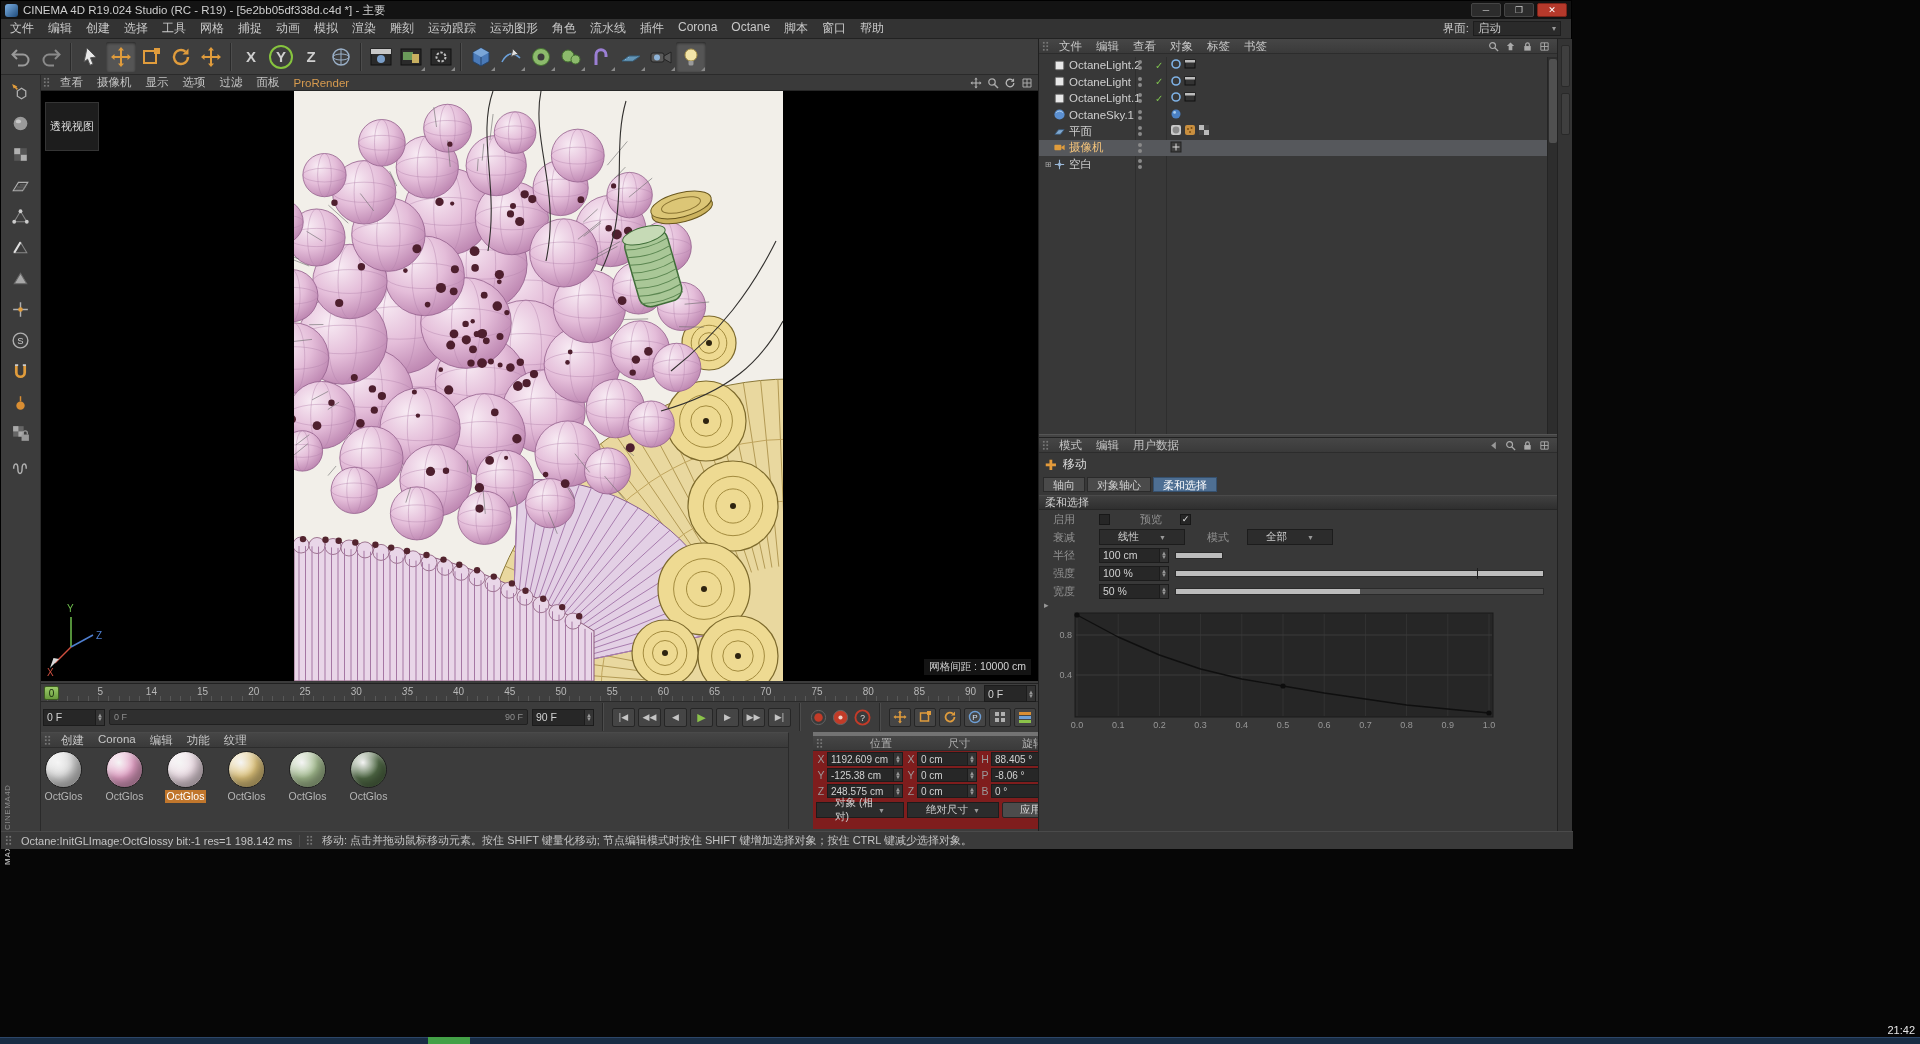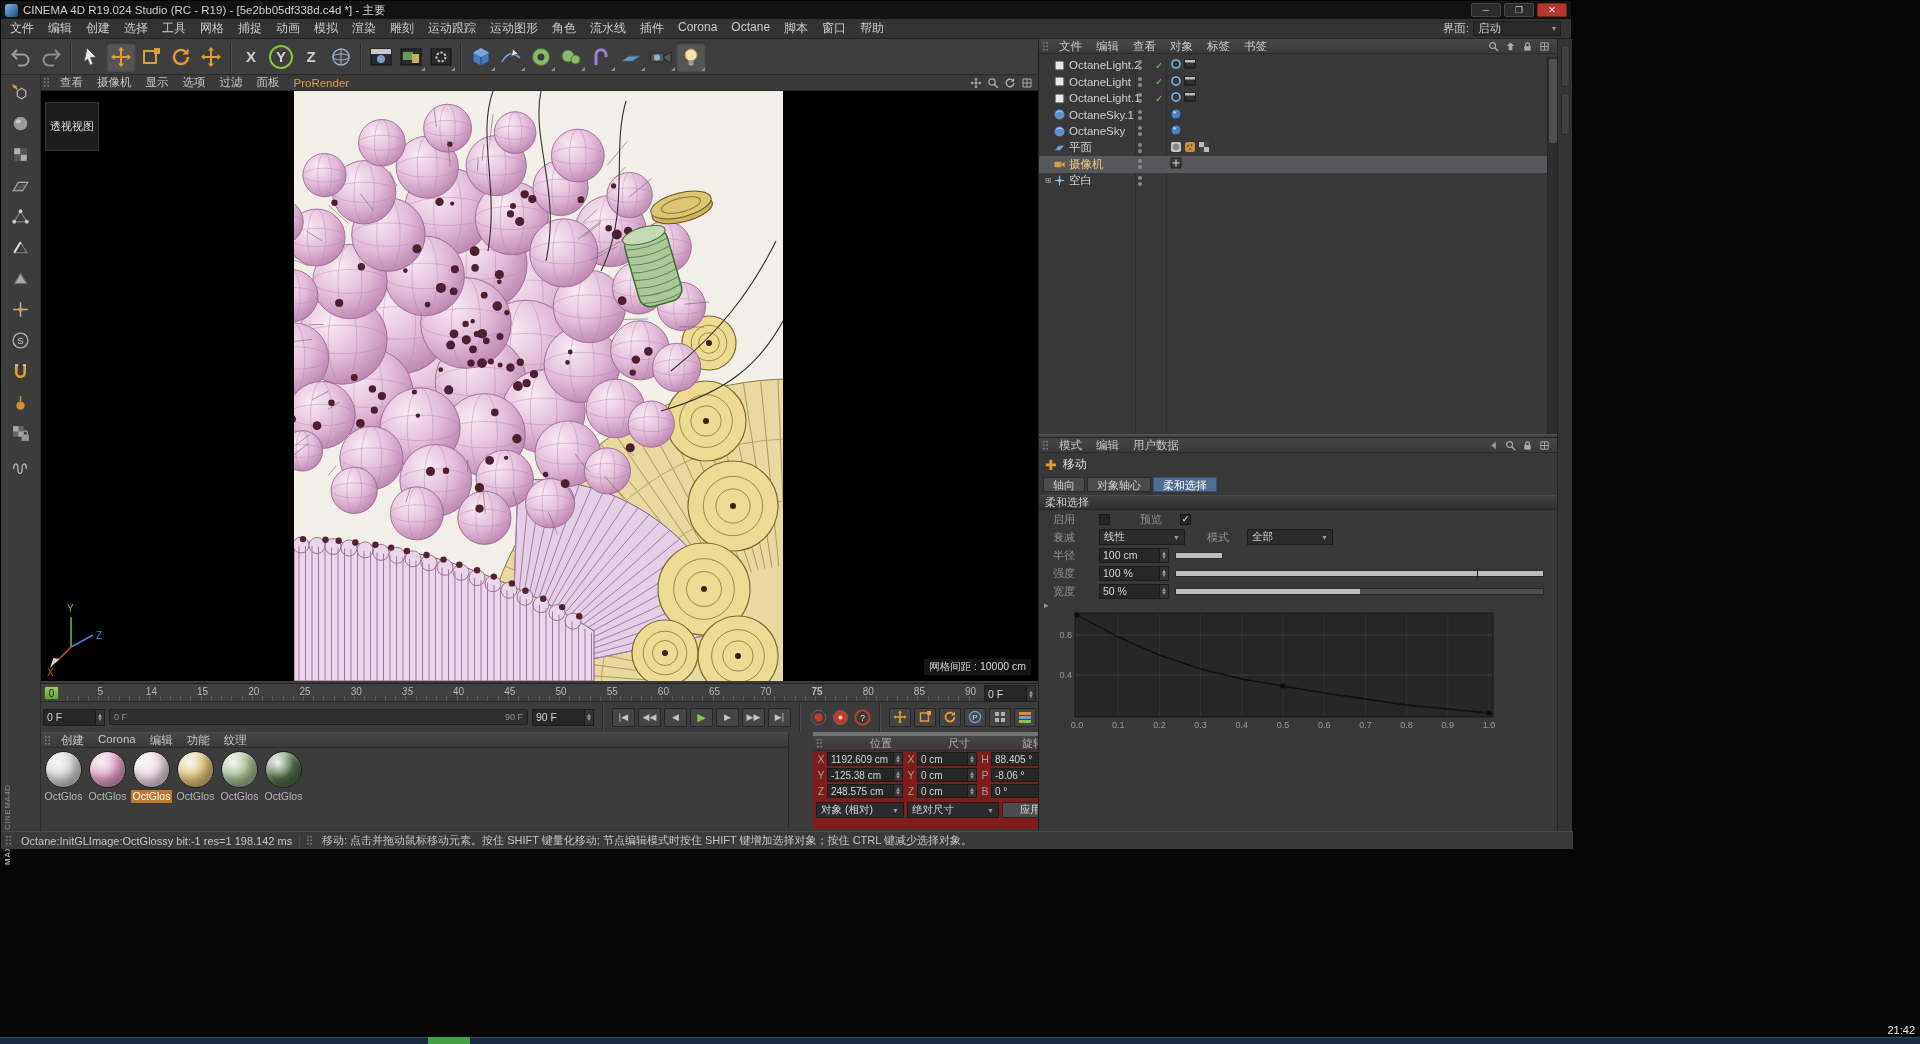--- a/index.html
+++ b/index.html
@@ -64,33 +64,33 @@
 .trbtn.play{color:#8bc34a;font-size:11px}
 .rec{width:18px;height:18px;flex:none;display:flex;align-items:center;justify-content:center}
 .rec svg{width:17px;height:17px}
 .keyb{width:22px;height:19px;background:#454545;border:1px solid #262626;border-radius:2px;display:flex;align-items:center;justify-content:center;flex:none}
 .keyb svg{width:14px;height:14px}
 
 #materials{position:absolute;left:40px;top:693px;width:748px;height:97px;background:#3c3c3c;border-top:1px solid #4a4a4a;border-right:1px solid #2a2a2a}
 .panel-header{height:15px;display:flex;align-items:center;background:linear-gradient(#464646,#3a3a3a);border-bottom:1px solid #2c2c2c;font-size:11.5px;color:#c6c6c6;padding:0 3px}
 .ph-item{padding:0 7px;cursor:default}
 .grip{width:7px;height:11px;background-image:radial-gradient(#787878 1px,transparent 1.1px);background-size:3.5px 3.5px;margin-right:3px;flex:none}
-#matrow{display:flex;gap:3px;padding:3px 2px 0 2px}
+#matrow{display:flex;gap:20px;padding:3px 2px 0 2px}
 .mat{width:41px;text-align:center}
 .matball{width:37px;height:37px;border-radius:50%;margin:0 auto;border:1px solid #1f1f1f;box-shadow:inset -5px -7px 9px rgba(0,0,0,.38),inset 3px 4px 5px rgba(255,255,255,.45)}
 .matlabel{font-size:10.5px;height:13px;line-height:13px;color:#b5b5b5;overflow:hidden;margin-top:2px}
 .mat.selected .matlabel{background:#c0762c;color:#fff}
 #coords{position:absolute;left:812px;top:693px;width:249px;height:97px;background:#7f1d1d;border-top:4px solid #737373}
 .coordheads{display:grid;grid-template-columns:86px 70px 78px;font-size:11px;color:#b2b2b2;text-align:center;padding-left:12px}
 .coordgrid{display:grid;grid-template-columns:86px 70px 78px;gap:2px 4px;padding:1px 2px 2px 4px}
 .ccell{display:flex;align-items:center;gap:2px}
 .axl{width:8px;font-size:10.5px;color:#9a9a9a;text-align:center;flex:none}
 .ccell .field{flex:1;height:14px;font-size:10px}
 #coordfoot{display:flex;gap:3px;padding:2px 3px;align-items:center}
-.dropdown{background:#2c2c2c;border:1px solid #1c1c1c;height:16px;display:flex;align-items:center;font-size:10.5px;color:#cfcfcf;padding:0 4px;gap:3px}
+.dropdown{background:#2c2c2c;border:1px solid #1c1c1c;height:16px;display:flex;align-items:center;font-size:10.5px;color:#cfcfcf;padding:0 18px;gap:3px}
 .dropdown .arrow{margin-left:auto;font-size:7px;color:#999}
 .btn{background:#4c4c4c;border:1px solid #252525;height:16px;display:flex;align-items:center;justify-content:center;font-size:10.5px;color:#ddd;border-radius:2px}
 
 #rightdock{position:absolute;left:1037px;top:38px;width:519px;height:792px;background:#383838;border-left:1px solid #202020}
 #om{position:absolute;left:0;top:0;width:519px;height:395px}
 #omtree{position:absolute;left:0;top:18px;right:11px;bottom:0;background:#383838}
 .omline{position:absolute;top:0;bottom:0;width:1px;background:#2e2e2e}
 .omrow{height:16.5px;display:flex;align-items:center;font-size:11.5px;color:#cfcfcf;padding-left:4px;position:relative}
 .omrow.selected{background:#56585c}
 .omexp{width:10px;font-size:8px;color:#aaa;flex:none;text-align:center}
@@ -993,21 +993,21 @@
           <span class="rlab" style="left: 264px;">25</span>
           <span class="rlab" style="left: 315.2px;">30</span>
           <span class="rlab" style="left: 366.4px; font-style: italic;">35</span>
           <span class="rlab" style="left: 417.6px;">40</span>
           <span class="rlab" style="left: 468.8px;">45</span>
           <span class="rlab" style="left: 520px;">50</span>
           <span class="rlab" style="left: 571.2px;">55</span>
           <span class="rlab" style="left: 622.4px;">60</span>
           <span class="rlab" style="left: 673.6px;">65</span>
           <span class="rlab" style="left: 724.8px;">70</span>
-          <span class="rlab" style="left: 776px; font-weight: bold;">75</span>
+          <span class="rlab" style="left: 776px;">75</span>
           <span class="rlab" style="left: 827.2px;">80</span>
           <span class="rlab" style="left: 878.4px;">85</span>
           <span class="rlab" style="left: 929.6px;">90</span>
         </div>
       <div class="marker">0</div>
       <div class="rfield field">
           <span class="val">0 F</span>
           <span class="stepper">▲<br>▼</span>
         </div>
     </div>
@@ -1338,40 +1338,20 @@
           </div>
           <div class="omrow">
             <span class="omexp"></span>
             <span class="omicon">
               <svg viewBox="0 0 14 14">
                 <circle cx="7" cy="7" r="5.5" fill="#5b8fd0"></circle>
                 <path d="M3.5 5a4.5 4.5 0 0 1 7 0" stroke="#bcd8f0" fill="none"></path>
               </svg>
             </span>
             <span class="omname">OctaneSky.1</span>
-            <span class="c-dots">
-              <i></i>
-              <i></i>
-            </span>
-            <span class="c-tags">
-              <span><svg viewBox="0 0 12 12">
-                  <circle cx="6" cy="6" r="4.5" fill="#4a80c4"></circle>
-                  <circle cx="4.6" cy="4.4" r="1.4" fill="#a8cdf0"></circle>
-                </svg></span>
-            </span>
-          </div>
-          <div class="omrow">
-            <span class="omexp"></span>
-            <span class="omicon">
-              <svg viewBox="0 0 14 14">
-                <circle cx="7" cy="7" r="5.5" fill="#5b8fd0"></circle>
-                <path d="M3.5 5a4.5 4.5 0 0 1 7 0" stroke="#bcd8f0" fill="none"></path>
-              </svg>
-            </span>
-            <span class="omname">OctaneSky</span>
             <span class="c-dots">
               <i></i>
               <i></i>
             </span>
             <span class="c-tags">
               <span><svg viewBox="0 0 12 12">
                   <circle cx="6" cy="6" r="4.5" fill="#4a80c4"></circle>
                   <circle cx="4.6" cy="4.4" r="1.4" fill="#a8cdf0"></circle>
                 </svg></span>
             </span>

